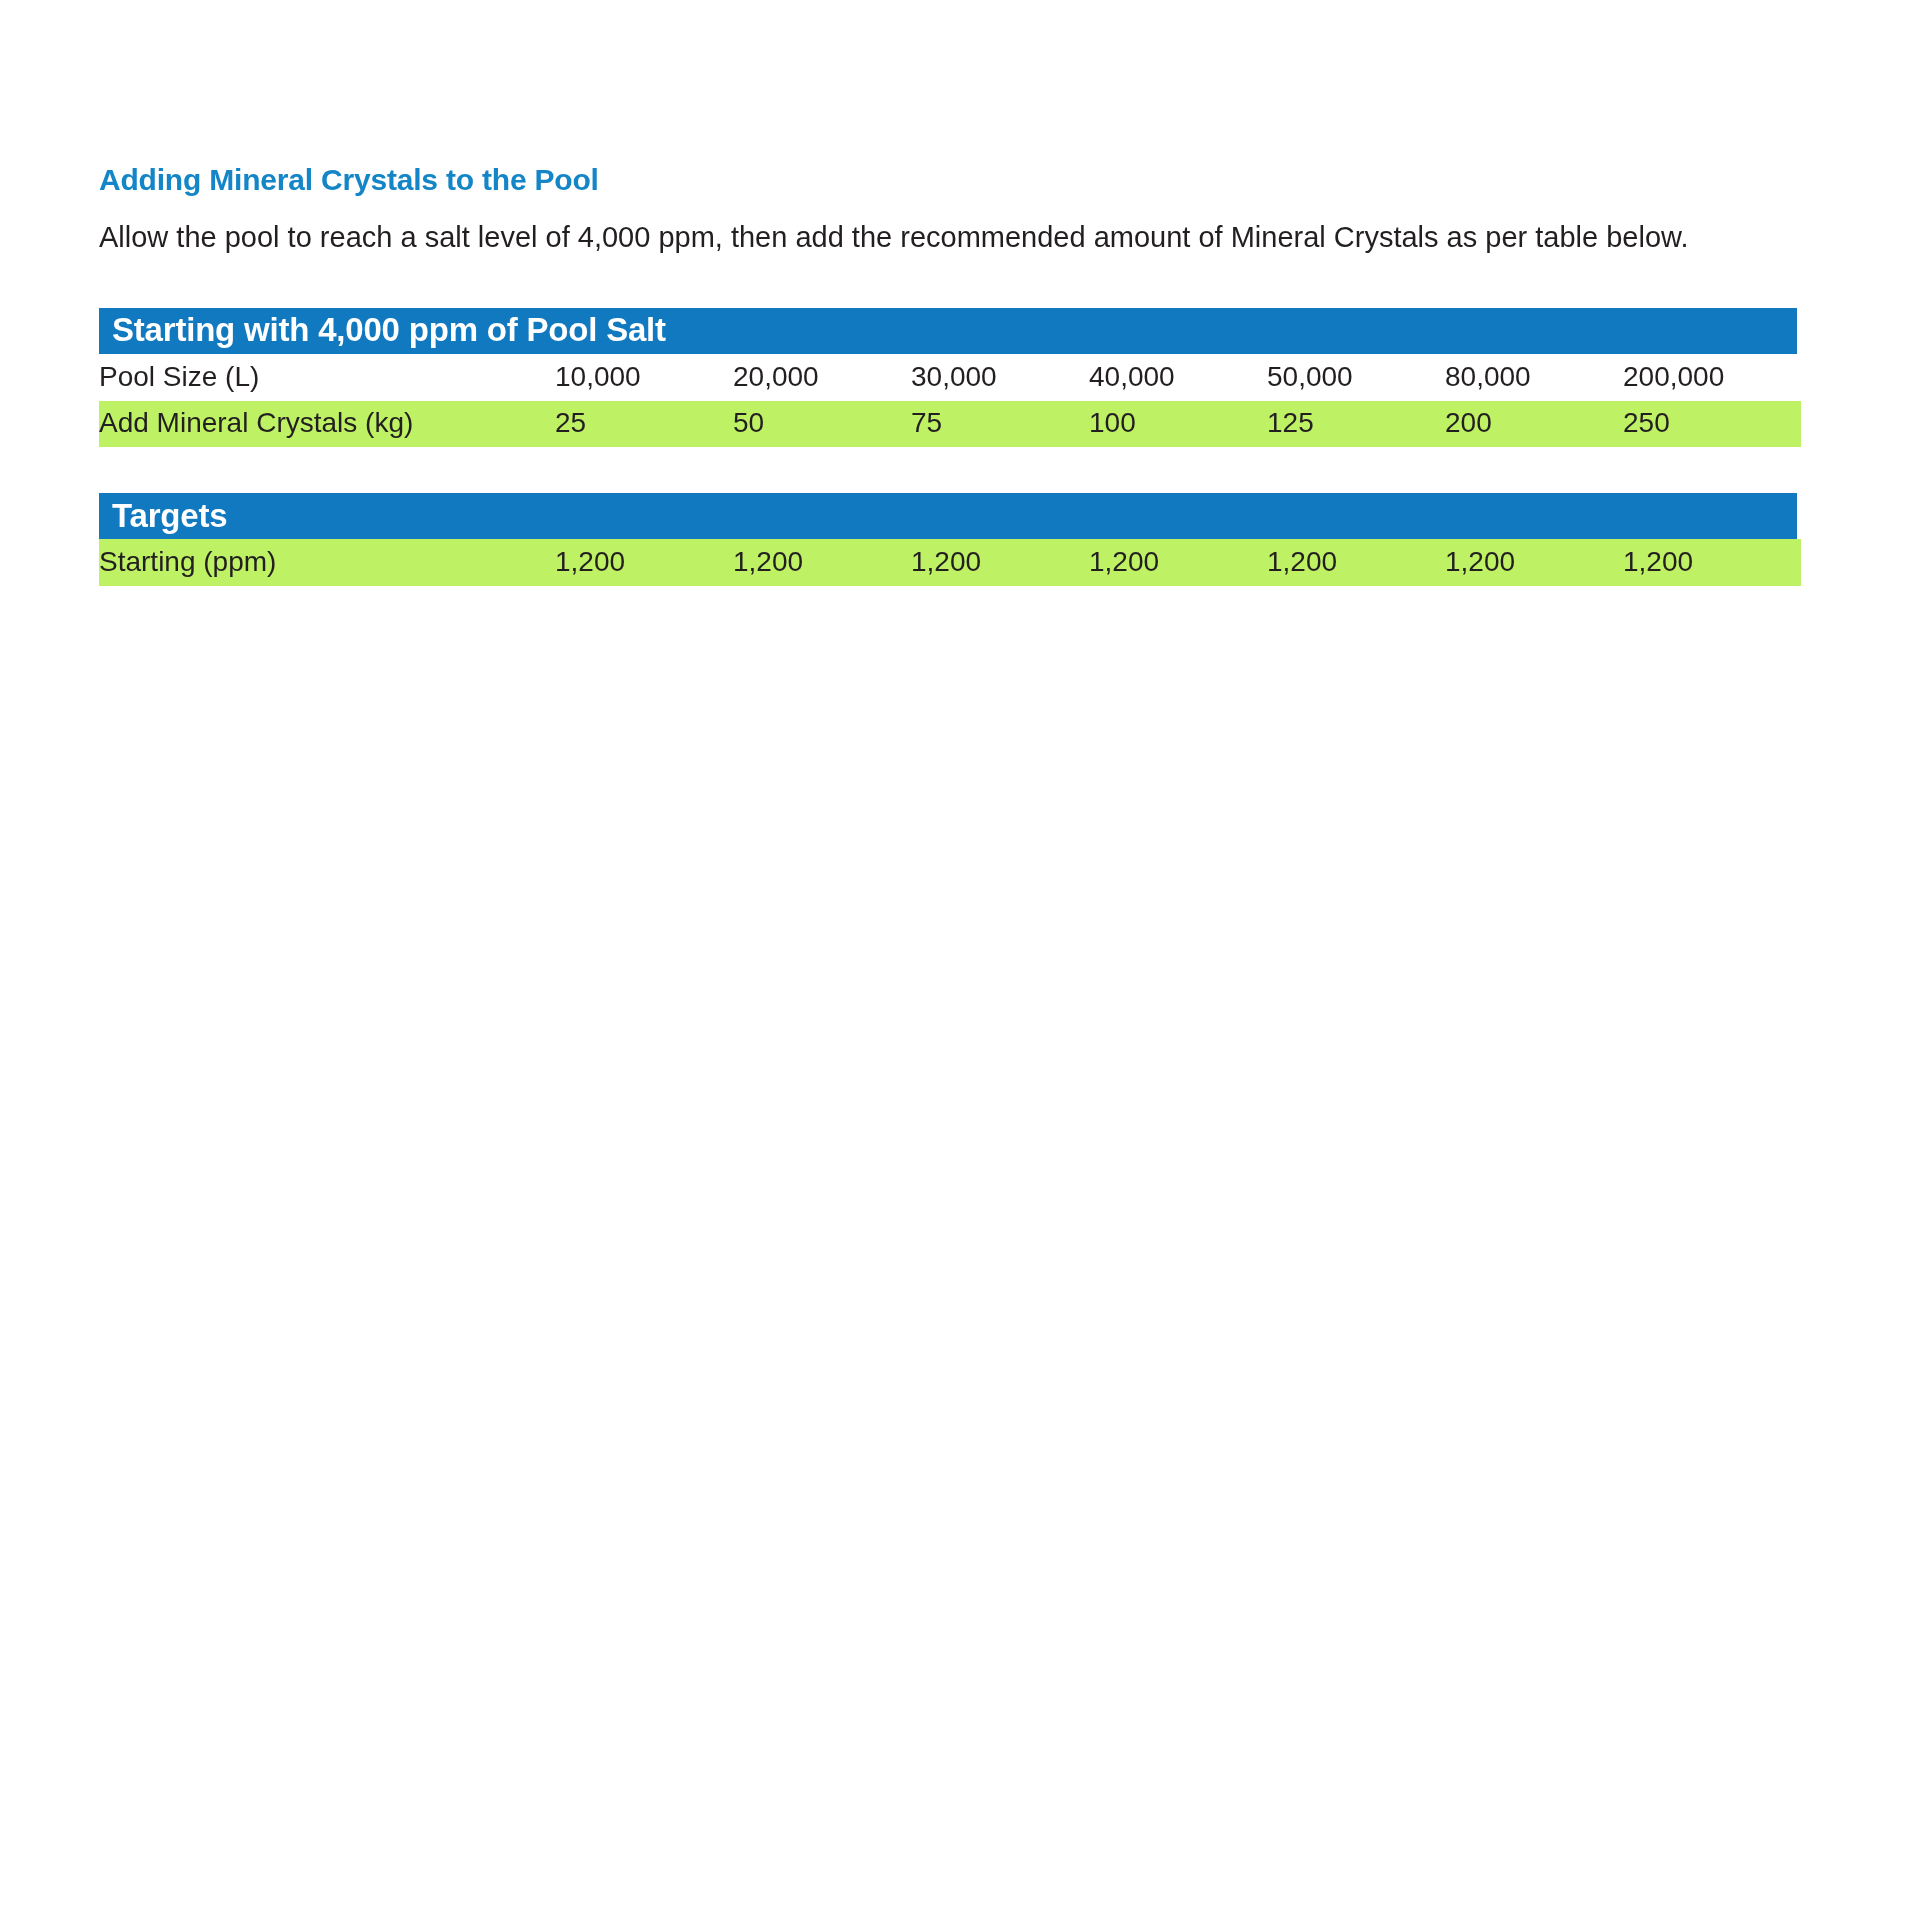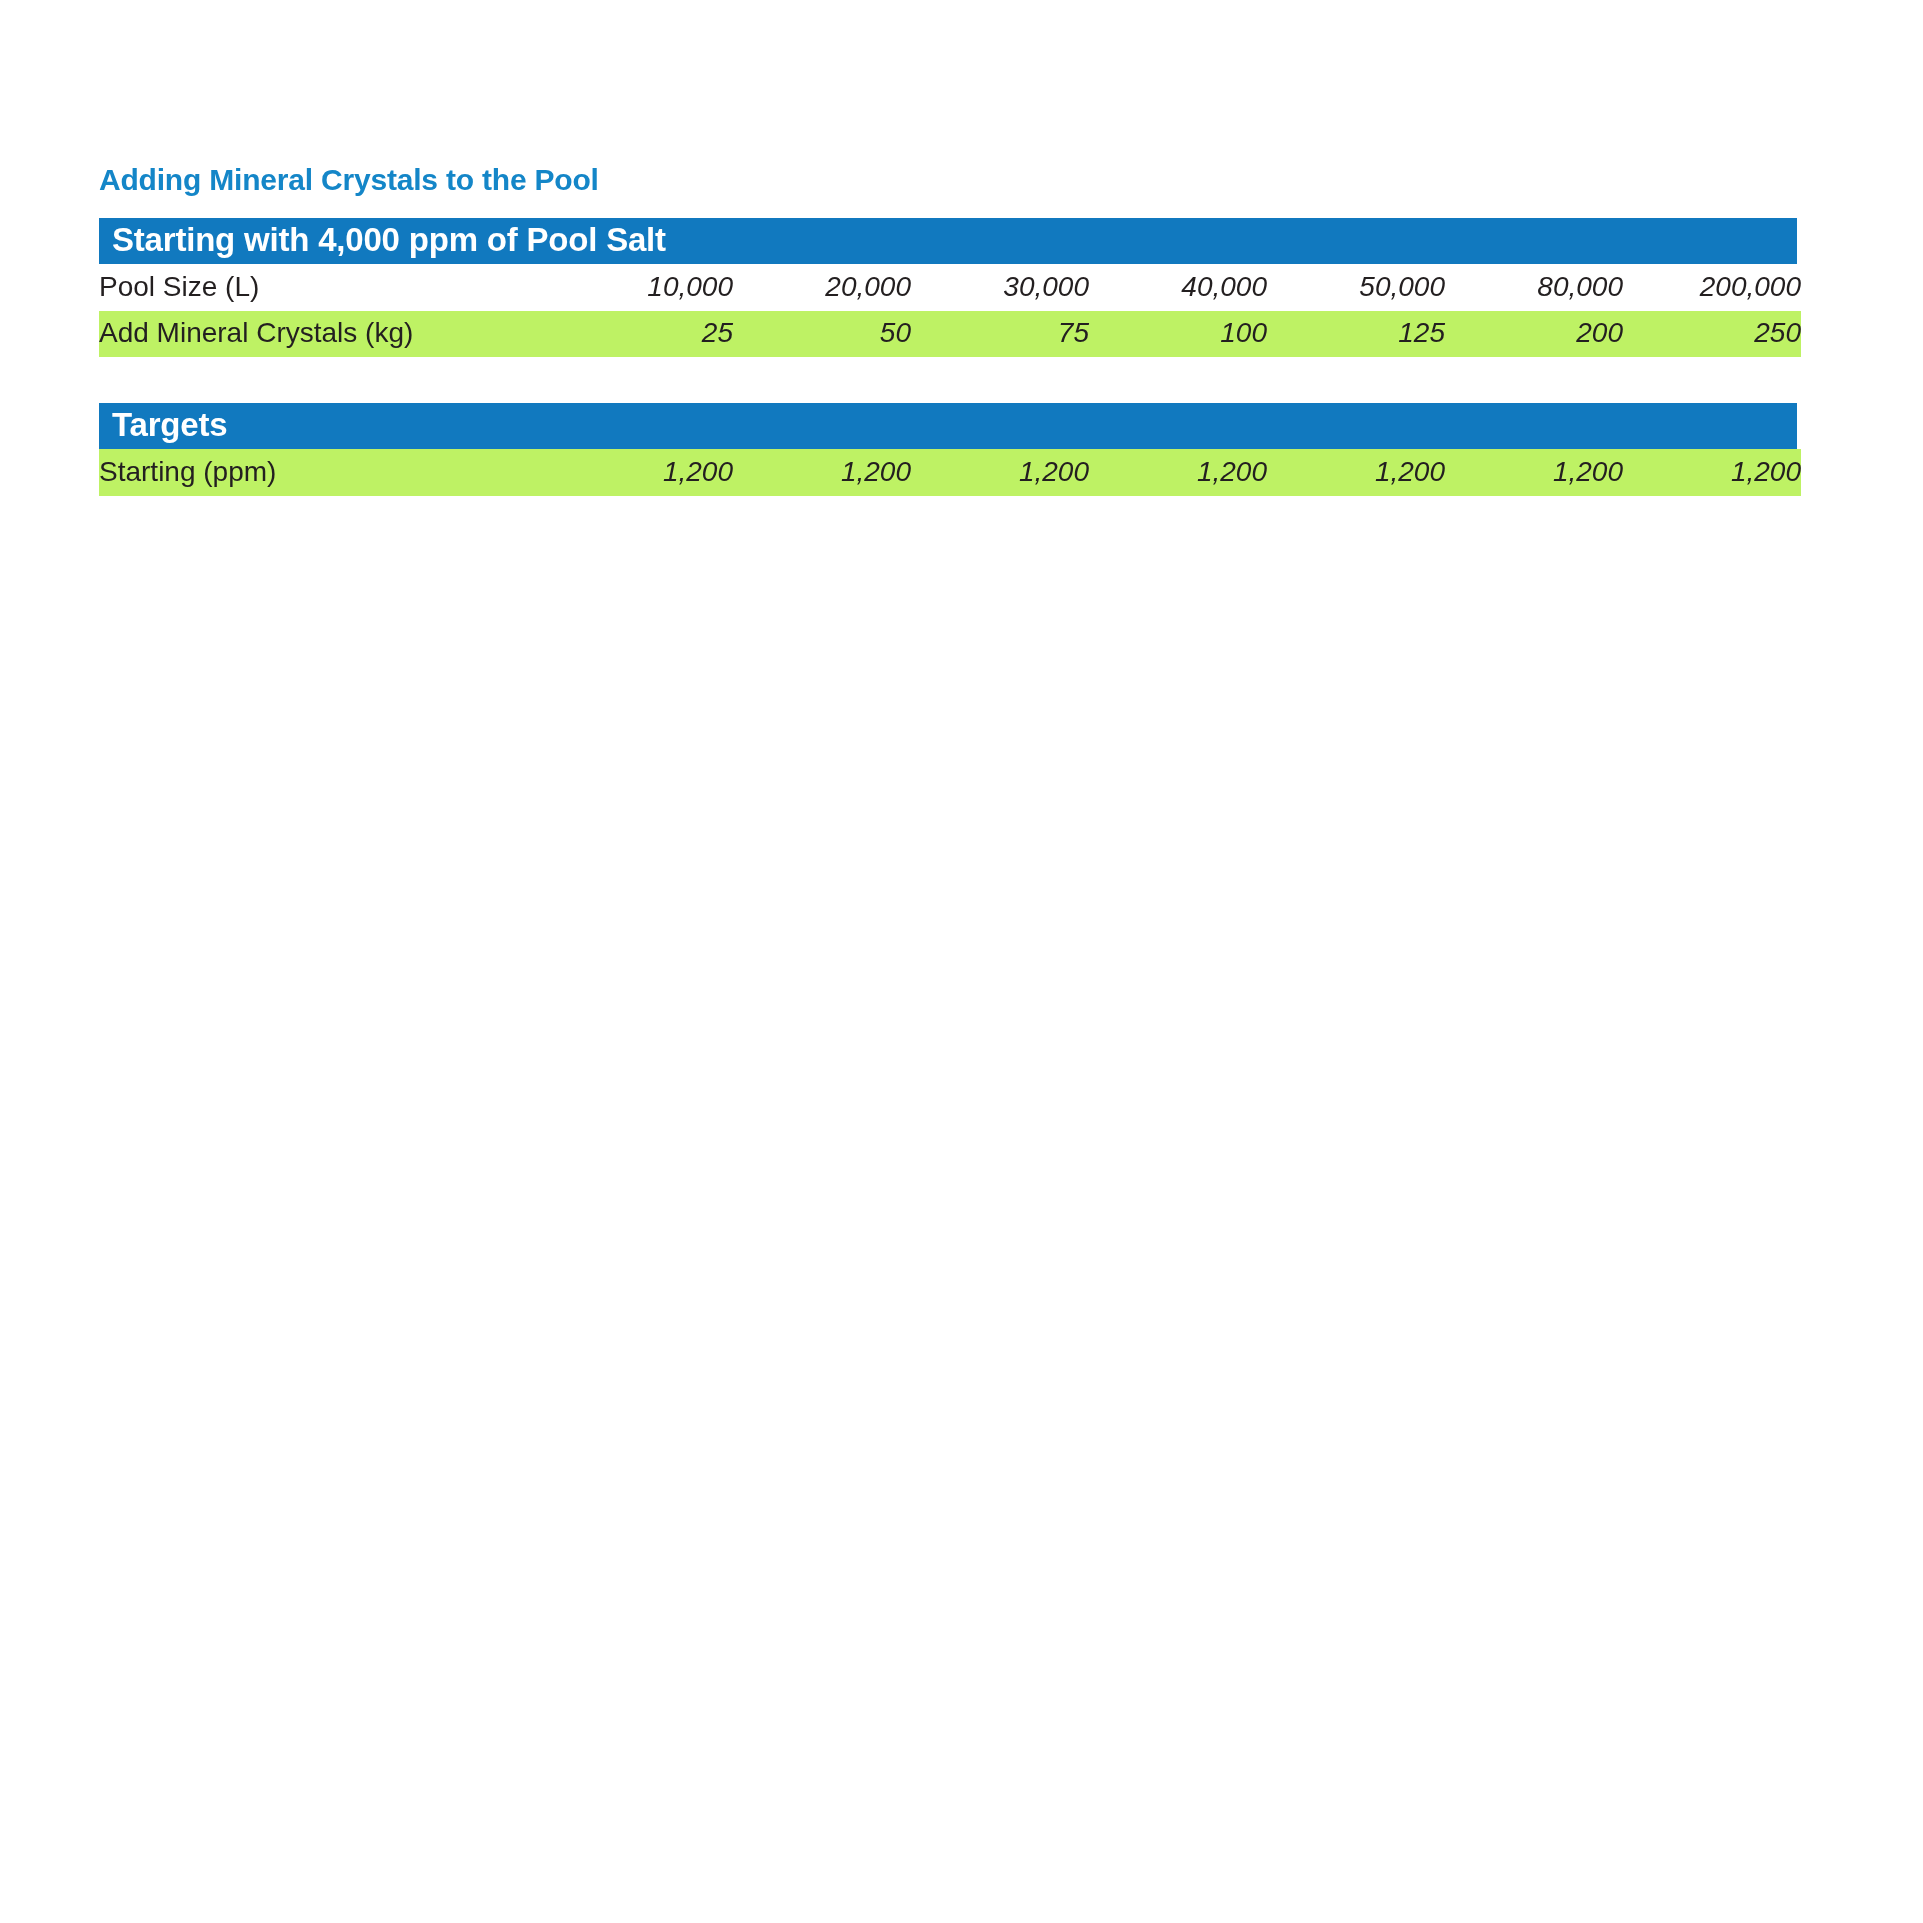--- a/index.html
+++ b/index.html
@@ -68,32 +68,32 @@
   }
   table.data tr.even td {
     background: #bef264;
   }
   td.label {
     text-align: left;
     padding-left: 13px;
     width: 456px;
   }
   td.val {
-    text-align: right;
+    text-align: left;
     width: 178px;
-    font-style: italic;
   }
 </style>
 </head>
 <body>
 
 <div class="page">
 
   <h1 class="section-title">Adding Mineral Crystals to the Pool</h1>
 
+  <p class="intro">Allow the pool to reach a salt level of 4,000 ppm, then add the recommended amount of Mineral Crystals as per table below.</p>
 
   <div class="table-block">
     <div class="tbl-header">Starting with 4,000 ppm of Pool Salt</div>
     <table class="data">
       <tbody>
         <tr class="odd">
           <td class="label">Pool Size (L)</td>
           <td class="val">10,000</td>
           <td class="val">20,000</td>
           <td class="val">30,000</td>

